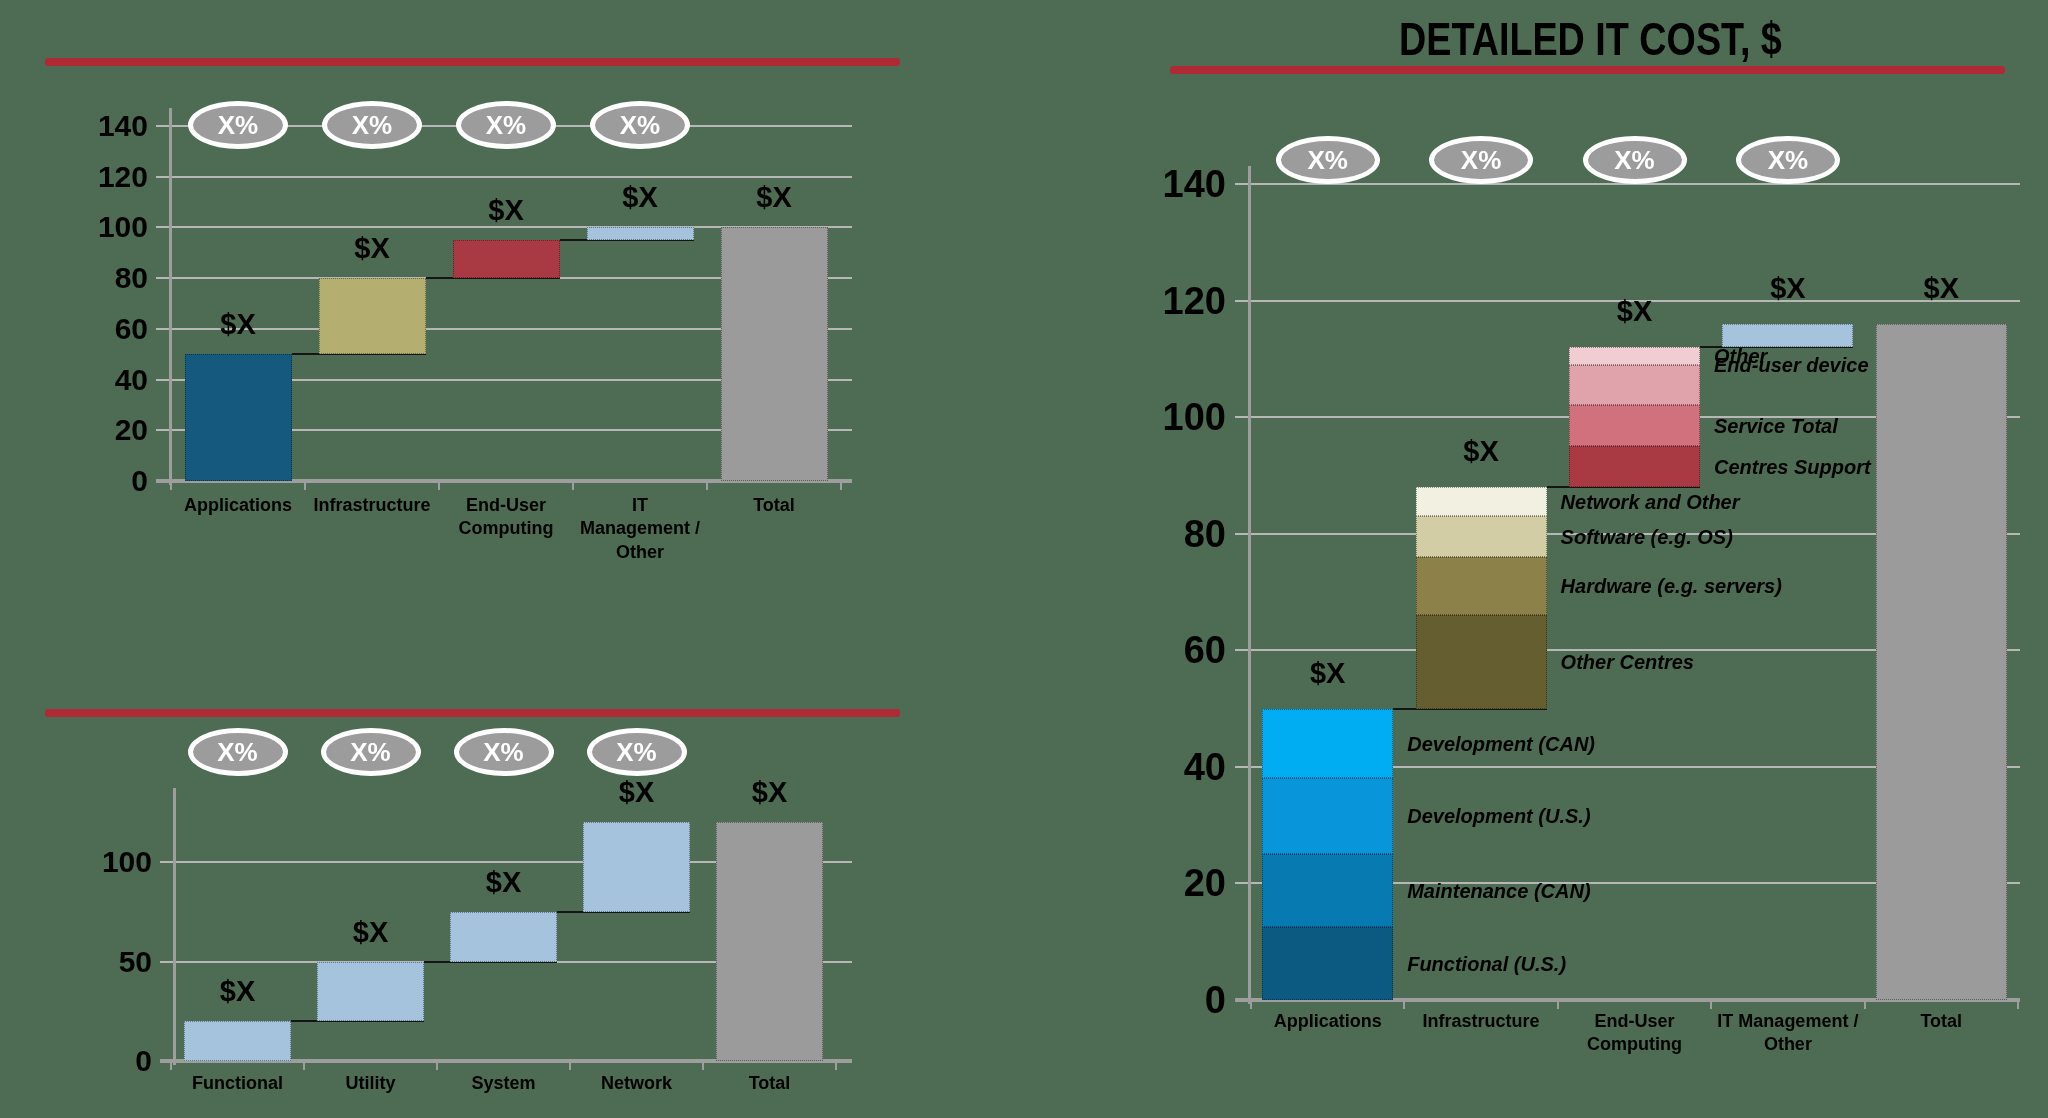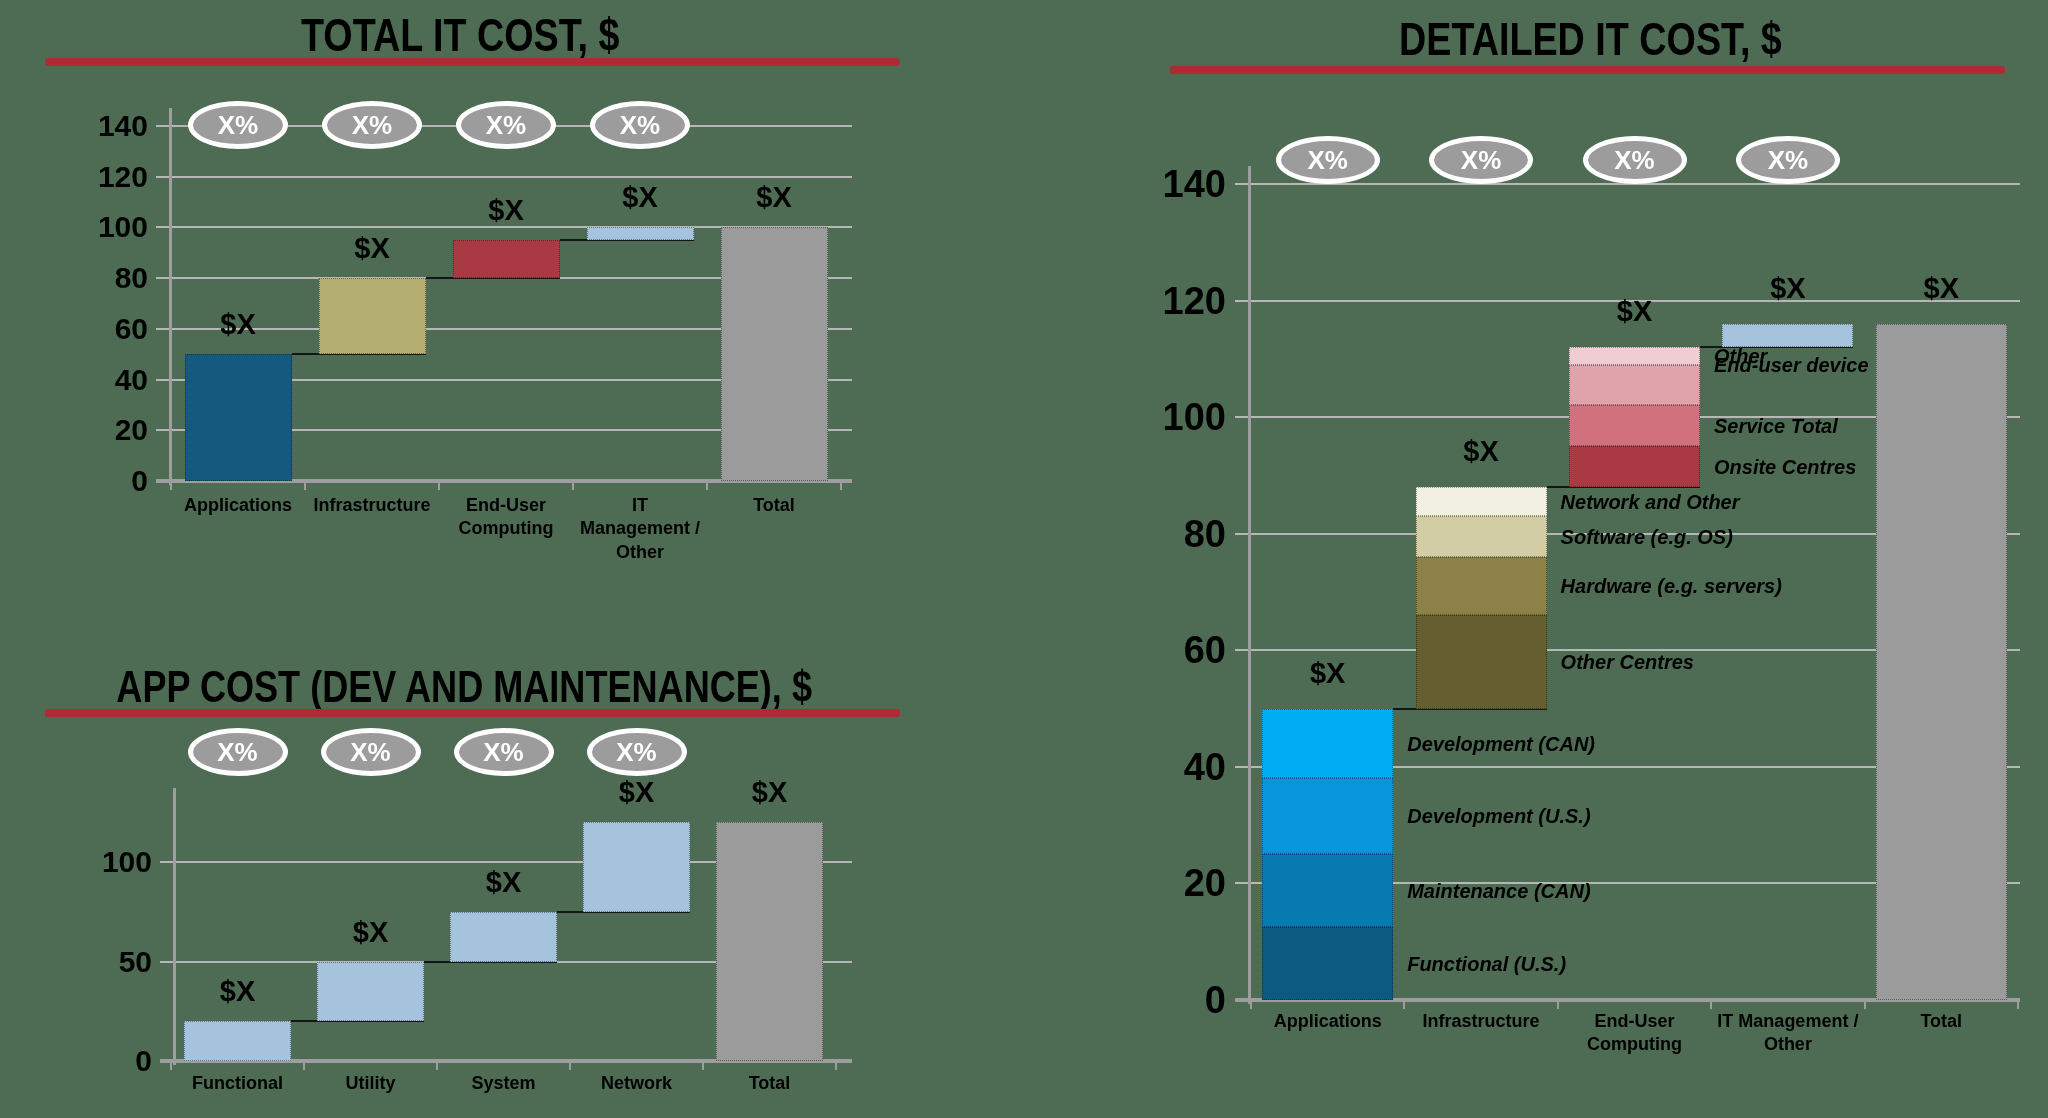--- a/index.html
+++ b/index.html
@@ -38,23 +38,20 @@
   .seg-label{
     position:absolute;color:#000;font-weight:bold;font-style:italic;font-size:20px;
     white-space:nowrap;transform:translateY(-50%);line-height:1;
   }
 </style>
 </head>
 <body>
 
 <div id="canvas" style="background: rgb(77, 108, 83);">
 
-  <div class="title t1">
-    <span class="tspan">TOTAL IT COST, $</span>
-  </div>
   <div class="rule" style="left: 45px; top: 58px; width: 855px; background: rgb(176, 42, 53);"></div>
   <div class="chart-layer">
       <div class="grid grid0" style="left: 156px; top: 479px; width: 696px; background: rgb(158, 158, 158);"></div>
       <div class="ytick yt-s" style="left: 38px; top: 481px; width: 110px;">0</div>
       <div class="grid" style="left: 156px; top: 429.28px; width: 696px; background: rgb(183, 183, 183);"></div>
       <div class="ytick yt-s" style="left: 38px; top: 430.28px; width: 110px;">20</div>
       <div class="grid" style="left: 156px; top: 378.56px; width: 696px; background: rgb(183, 183, 183);"></div>
       <div class="ytick yt-s" style="left: 38px; top: 379.56px; width: 110px;">40</div>
       <div class="grid" style="left: 156px; top: 327.84px; width: 696px; background: rgb(183, 183, 183);"></div>
       <div class="ytick yt-s" style="left: 38px; top: 328.84px; width: 110px;">60</div>
@@ -93,23 +90,20 @@
       <div class="vlab" style="left: 640px; top: 183.4px;">$X</div>
       <div class="oval" style="left: 590px; top: 101px; width: 100px; height: 48px; background: rgb(156, 156, 156);">X%</div>
       <div class="cat" style="left: 640px; top: 494px; width: 152px;">IT
 Management /
 Other</div>
       <div class="bar" style="left: 720.5px; top: 227.4px; width: 107px; height: 253.6px; background: rgb(155, 155, 155);"></div>
       <div class="vlab" style="left: 774px; top: 183.4px;">$X</div>
       <div class="cat" style="left: 774px; top: 494px; width: 152px;">Total</div>
     </div>
 
-  <div class="title t2">
-    <span class="tspan">APP COST (DEV AND MAINTENANCE), $</span>
-  </div>
   <div class="rule" style="left: 45px; top: 709px; width: 855px; background: rgb(176, 42, 53);"></div>
   <div class="chart-layer">
       <div class="grid grid0" style="left: 160px; top: 1059px; width: 692px; background: rgb(158, 158, 158);"></div>
       <div class="ytick yt-s" style="left: 42px; top: 1061px; width: 110px;">0</div>
       <div class="grid" style="left: 160px; top: 960.5px; width: 692px; background: rgb(183, 183, 183);"></div>
       <div class="ytick yt-s" style="left: 42px; top: 961.5px; width: 110px;">50</div>
       <div class="grid" style="left: 160px; top: 861px; width: 692px; background: rgb(183, 183, 183);"></div>
       <div class="ytick yt-s" style="left: 42px; top: 862px; width: 110px;">100</div>
       <div class="vaxis" style="left: 173px; top: 788px; height: 277px;"></div>
       <div class="basetick" style="left: 170px; top: 1061px;"></div>
@@ -188,21 +182,21 @@
       <div class="seg-label" style="left: 1560.6px; top: 586.141px;">Hardware (e.g. servers)</div>
       <div class="bar" style="left: 1415.6px; top: 516.193px; width: 131px; height: 40.803px; background: rgb(210, 205, 165);"></div>
       <div class="seg-label" style="left: 1560.6px; top: 536.595px;">Software (e.g. OS)</div>
       <div class="bar" style="left: 1415.6px; top: 487.048px; width: 131px; height: 29.145px; background: rgb(242, 240, 225);"></div>
       <div class="seg-label" style="left: 1560.6px; top: 501.62px;">Network and Other</div>
       <div class="vlab" style="left: 1481.1px; top: 437.048px;">$X</div>
       <div class="oval" style="left: 1429.1px; top: 136px; width: 104px; height: 48px; background: rgb(156, 156, 156);">X%</div>
       <div class="cat" style="left: 1481.1px; top: 1010px; width: 171.4px;">Infrastructure</div>
       <div class="conn" style="left: 1546.6px; top: 486.048px; width: 153.4px;"></div>
       <div class="bar" style="left: 1569px; top: 446.245px; width: 131px; height: 40.803px; background: rgb(169, 58, 68);"></div>
-      <div class="seg-label" style="left: 1714px; top: 466.647px;">Onsite Centres</div>
+      <div class="seg-label" style="left: 1714px; top: 466.647px;">Centres Support</div>
       <div class="bar" style="left: 1569px; top: 405.442px; width: 131px; height: 40.803px; background: rgb(208, 113, 125);"></div>
       <div class="seg-label" style="left: 1714px; top: 425.844px;">Service Total</div>
       <div class="bar" style="left: 1569px; top: 364.639px; width: 131px; height: 40.803px; background: rgb(224, 163, 171);"></div>
       <div class="seg-label" style="left: 1714px; top: 365px;">End-user device</div>
       <div class="bar" style="left: 1569px; top: 347.152px; width: 131px; height: 17.487px; background: rgb(240, 204, 211);"></div>
       <div class="seg-label" style="left: 1714px; top: 355.896px;">Other</div>
       <div class="vlab" style="left: 1634.5px; top: 297.152px;">$X</div>
       <div class="oval" style="left: 1582.5px; top: 136px; width: 104px; height: 48px; background: rgb(156, 156, 156);">X%</div>
       <div class="cat" style="left: 1634.5px; top: 1010px; width: 171.4px;">End-User
 Computing</div>

